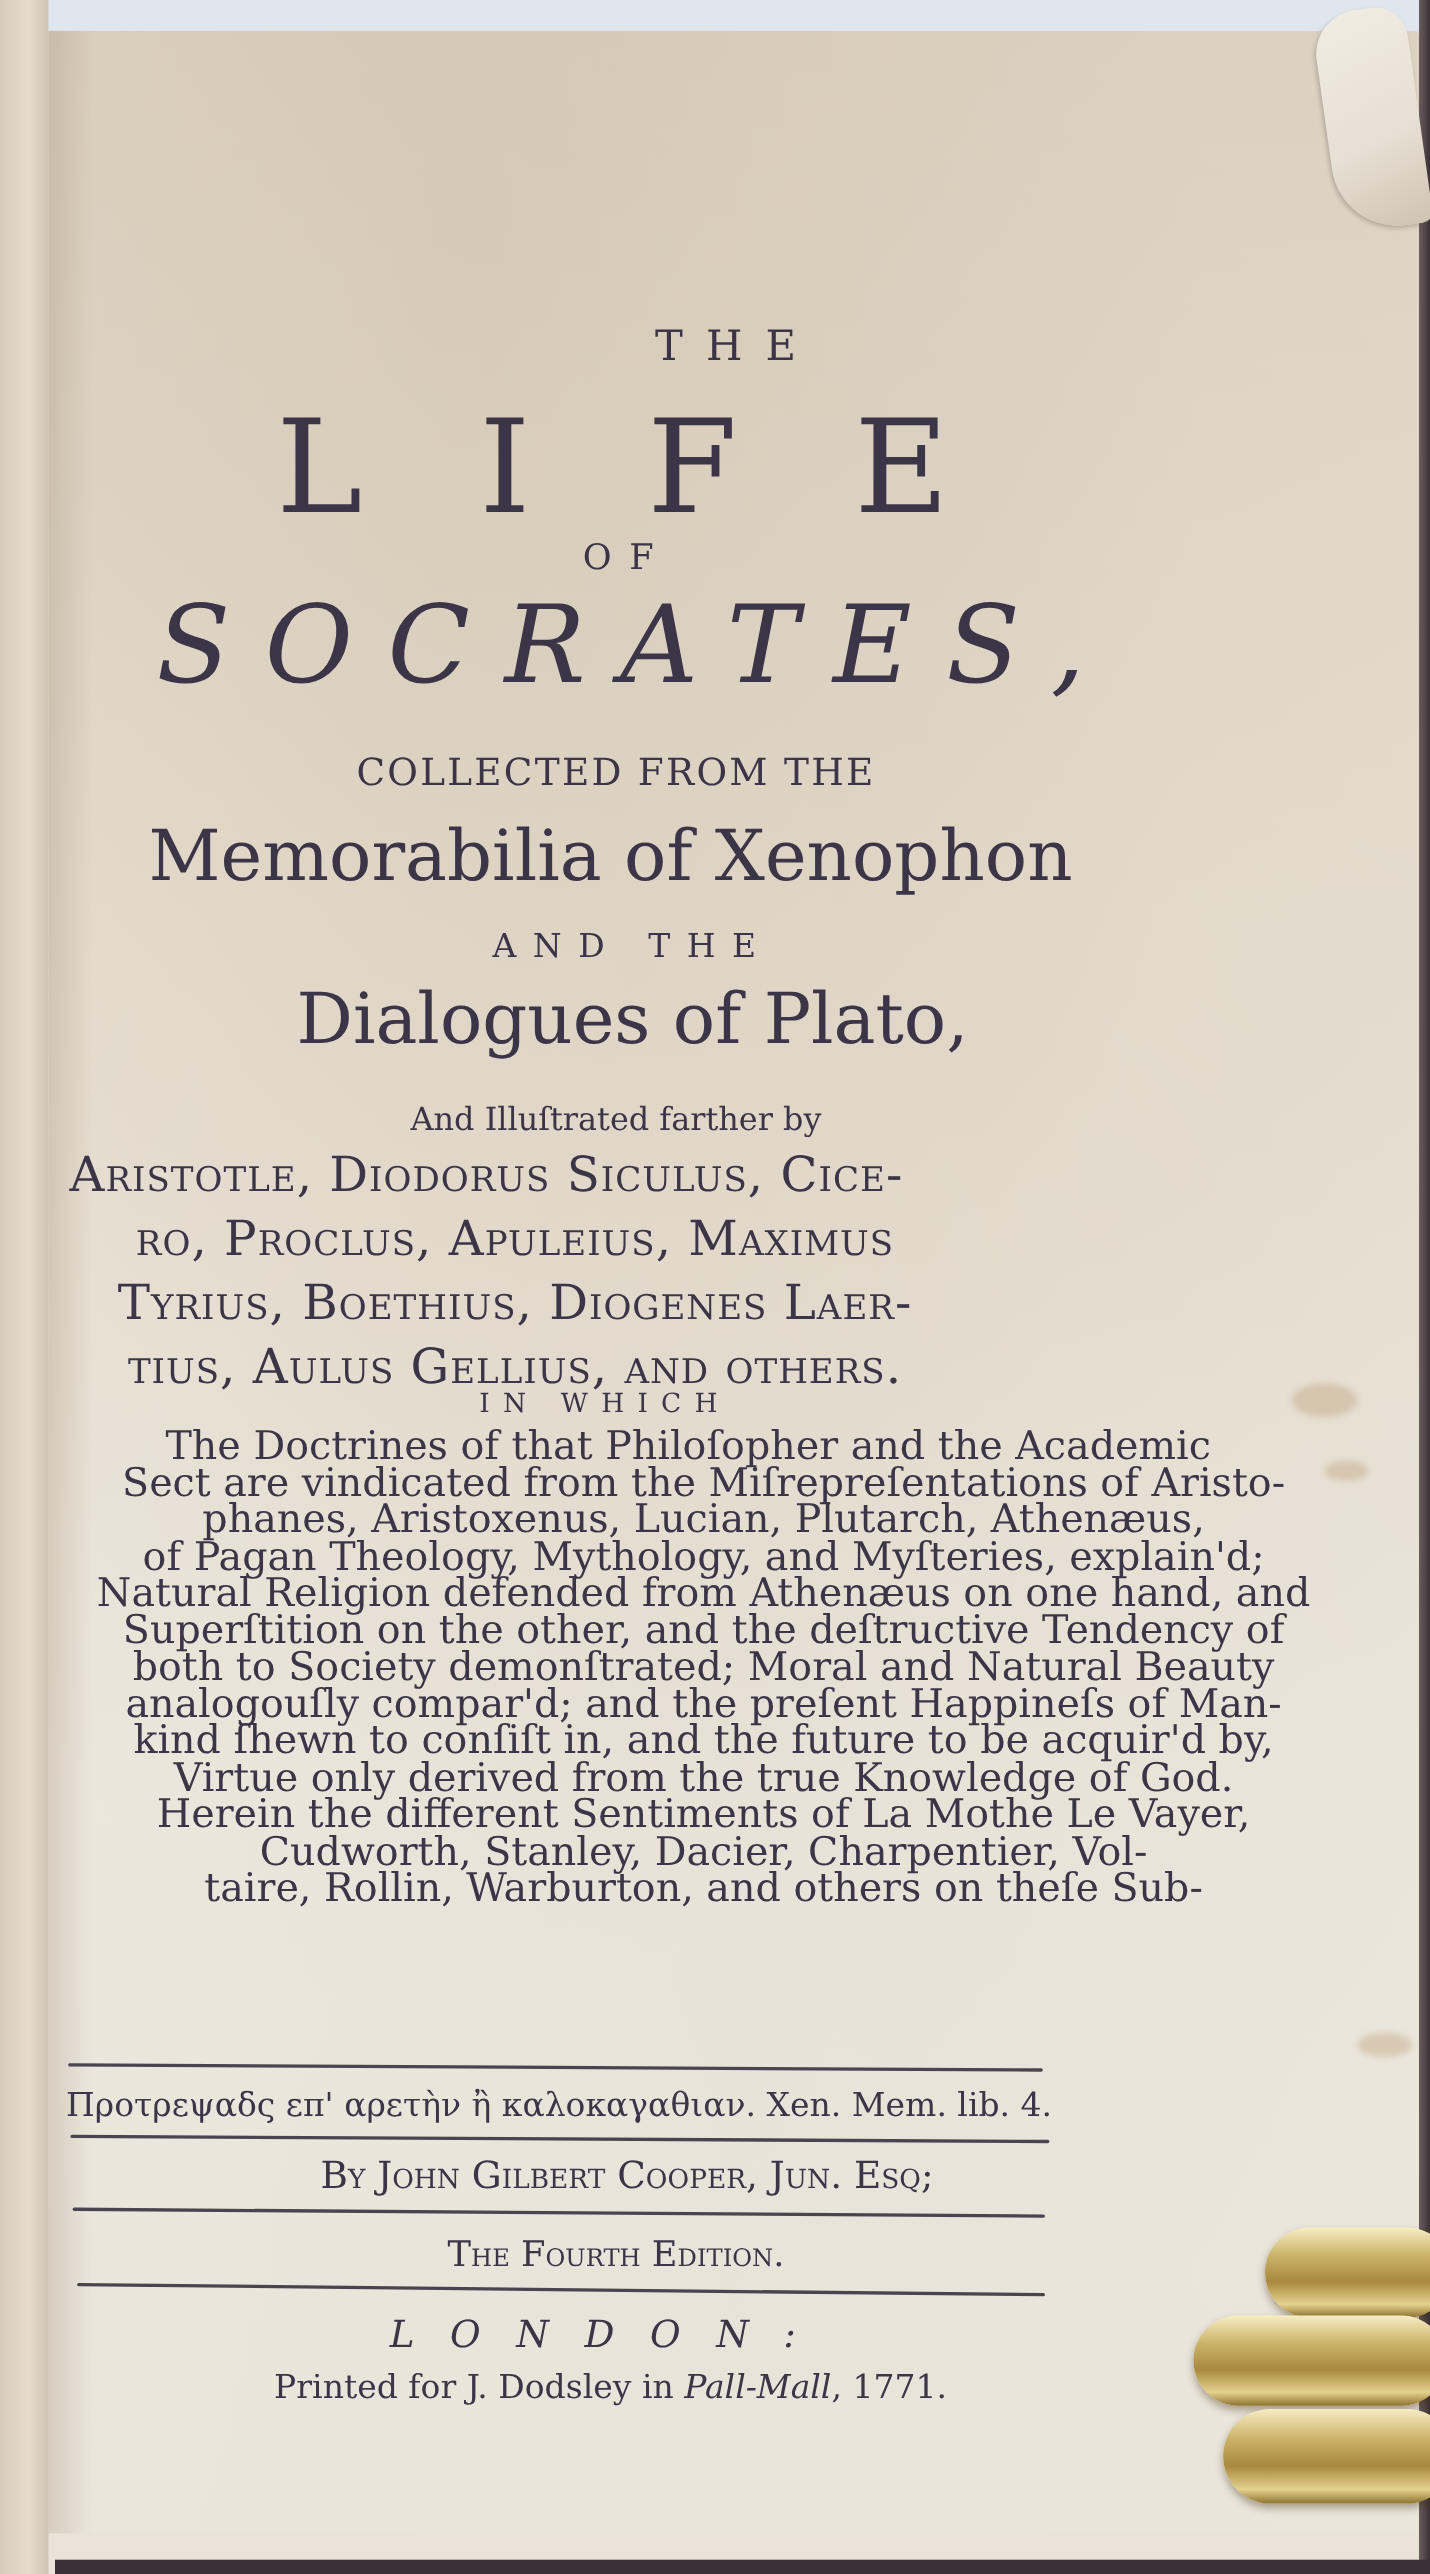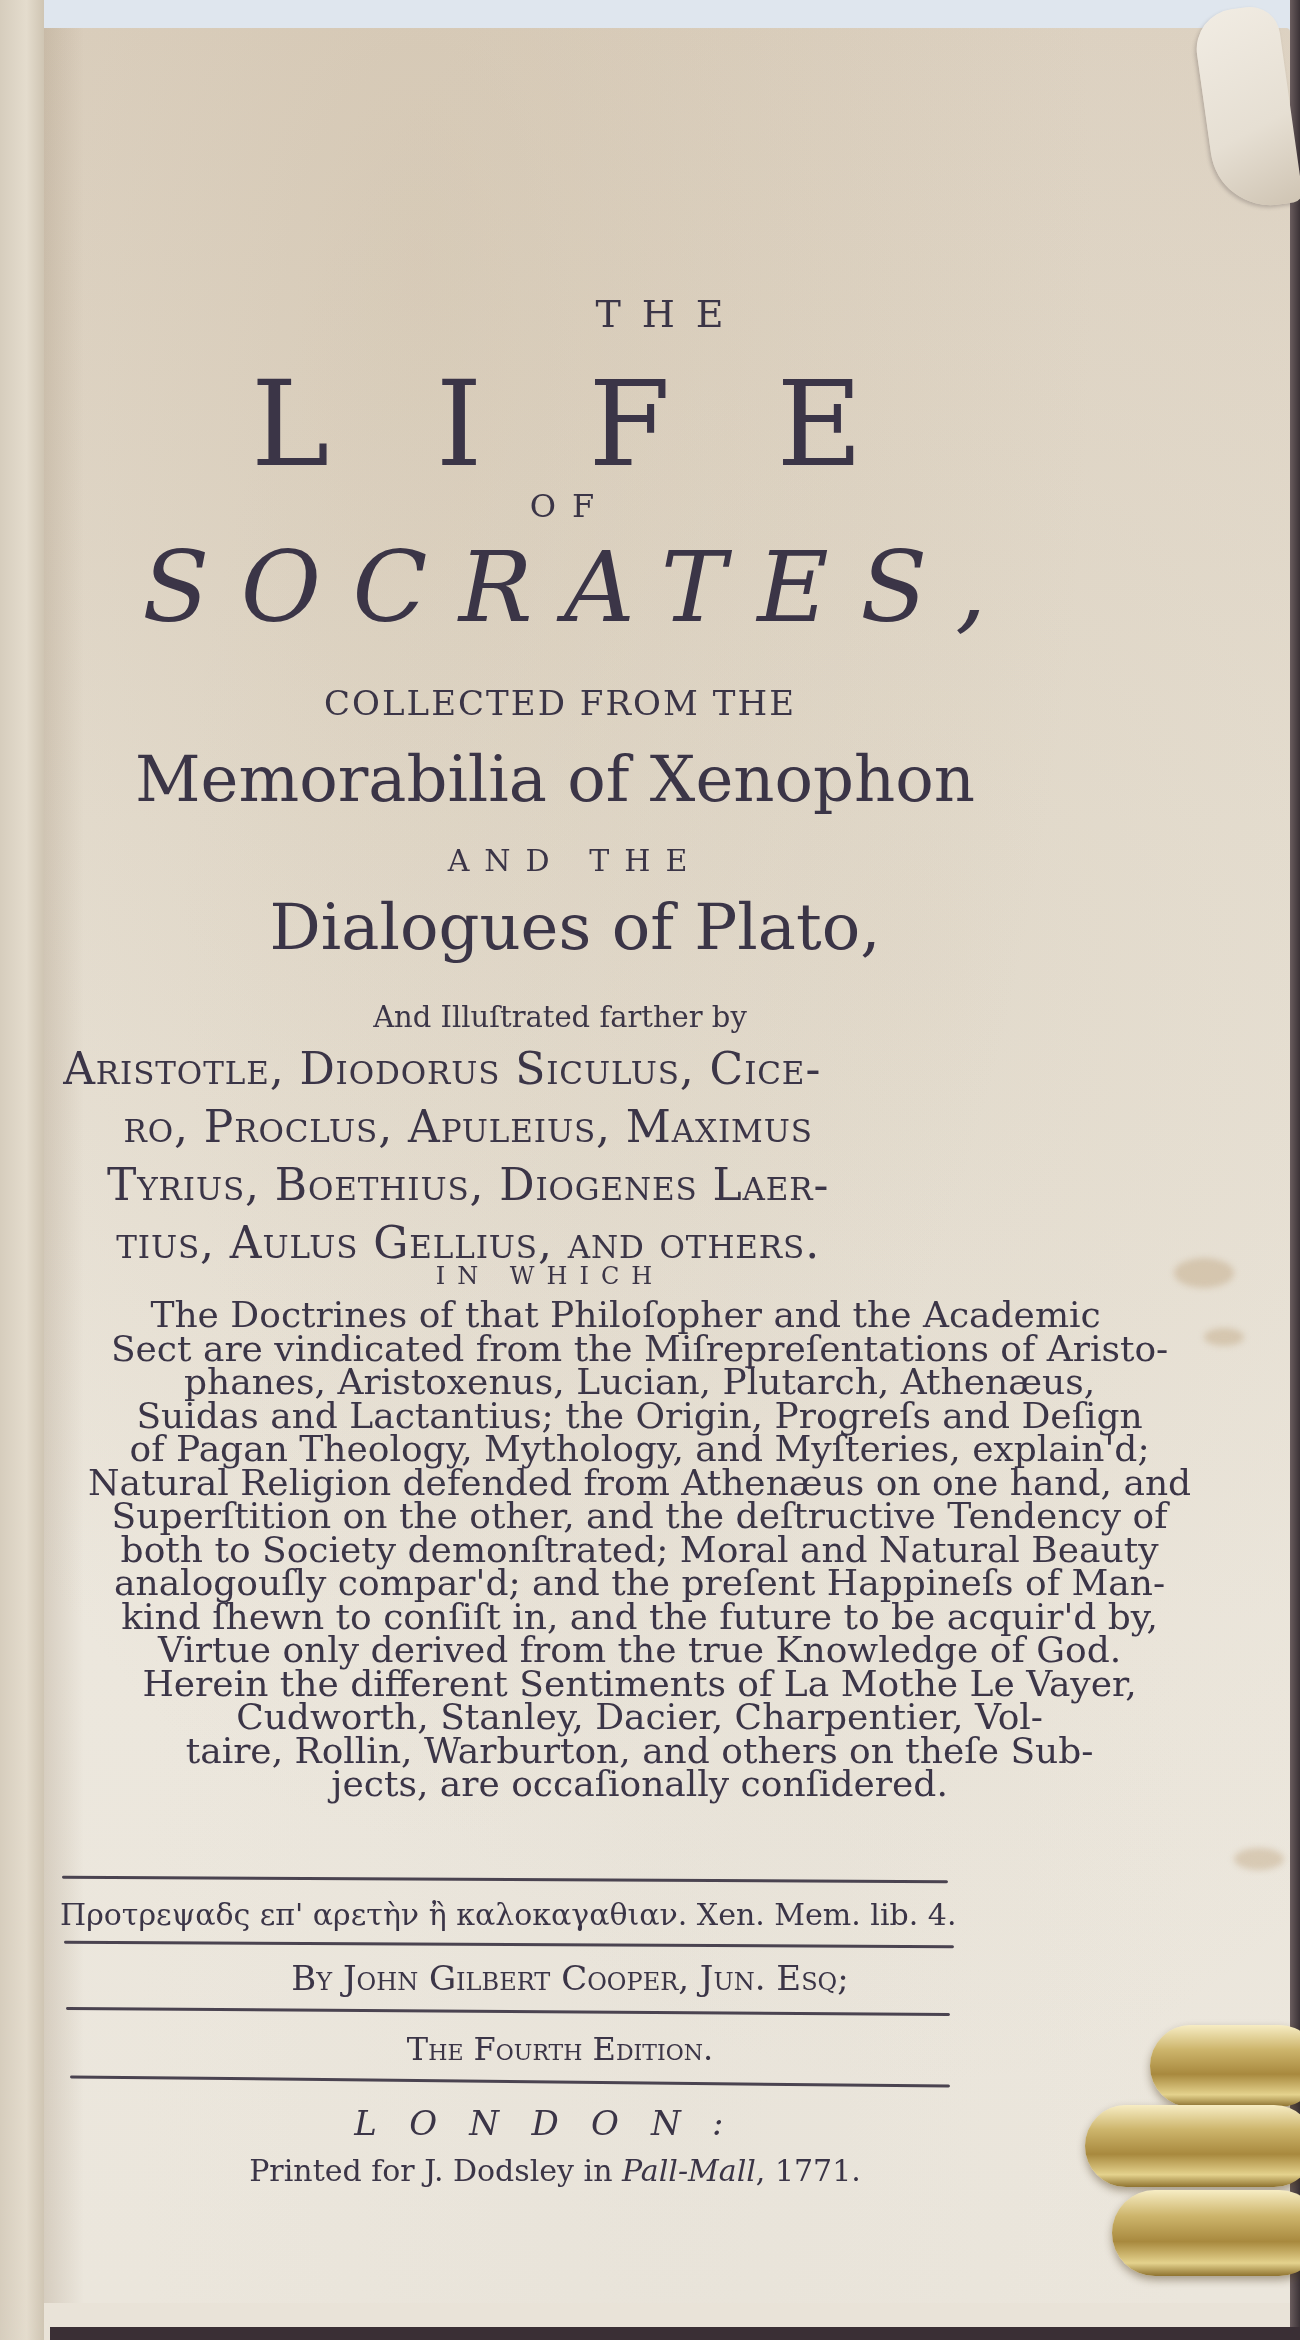--- a/index.html
+++ b/index.html
@@ -97,32 +97,30 @@
   <div>Tyrius, Boethius, Diogenes Laer-</div>
   <div>tius, Aulus Gellius, and others.</div>
 </div>
 
 <div class="tp t-inwhich">IN WHICH</div>
 
 <div class="block body-txt">
   <div>The Doctrines of that Philoſopher and the Academic</div>
   <div>Sect are vindicated from the Miſrepreſentations of Aristo-</div>
   <div>phanes, Aristoxenus, Lucian, Plutarch, Athenæus,</div>
-  <div>Suidas and Lactantius; the Origin, Progreſs and Deſign</div>
   <div>of Pagan Theology, Mythology, and Myſteries, explain'd;</div>
   <div>Natural Religion defended from Athenæus on one hand, and</div>
   <div>Superſtition on the other, and the deſtructive Tendency of</div>
   <div>both to Society demonſtrated; Moral and Natural Beauty</div>
   <div>analogouſly compar'd; and the preſent Happineſs of Man-</div>
   <div>kind ſhewn to conſiſt in, and the future to be acquir'd by,</div>
   <div>Virtue only derived from the true Knowledge of God.</div>
   <div>Herein the different Sentiments of La Mothe Le Vayer,</div>
   <div>Cudworth, Stanley, Dacier, Charpentier, Vol-</div>
   <div>taire, Rollin, Warburton, and others on theſe Sub-</div>
-  <div>jects, are occaſionally conſidered.</div>
 </div>
 
 <div class="rule" style="left:62px; top:1878px; width:886px; transform:rotate(0.3deg);"></div>
 <div class="block motto">Προτρεψαδς επ' αρετὴν ἢ καλοκαγαθιαν. Xen. Mem. lib. 4.</div>
 <div class="rule" style="left:64px; top:1943px; width:890px; transform:rotate(0.3deg);"></div>
 <div class="tp t-by sc">By John Gilbert Cooper, Jun. Eſq;</div>
 <div class="rule" style="left:66px; top:2010px; width:884px; transform:rotate(0.4deg);"></div>
 <div class="tp t-ed sc">The Fourth Edition.</div>
 <div class="rule" style="left:70px; top:2080px; width:880px; transform:rotate(0.6deg);"></div>
 <div class="tp t-london">LONDON:</div>

